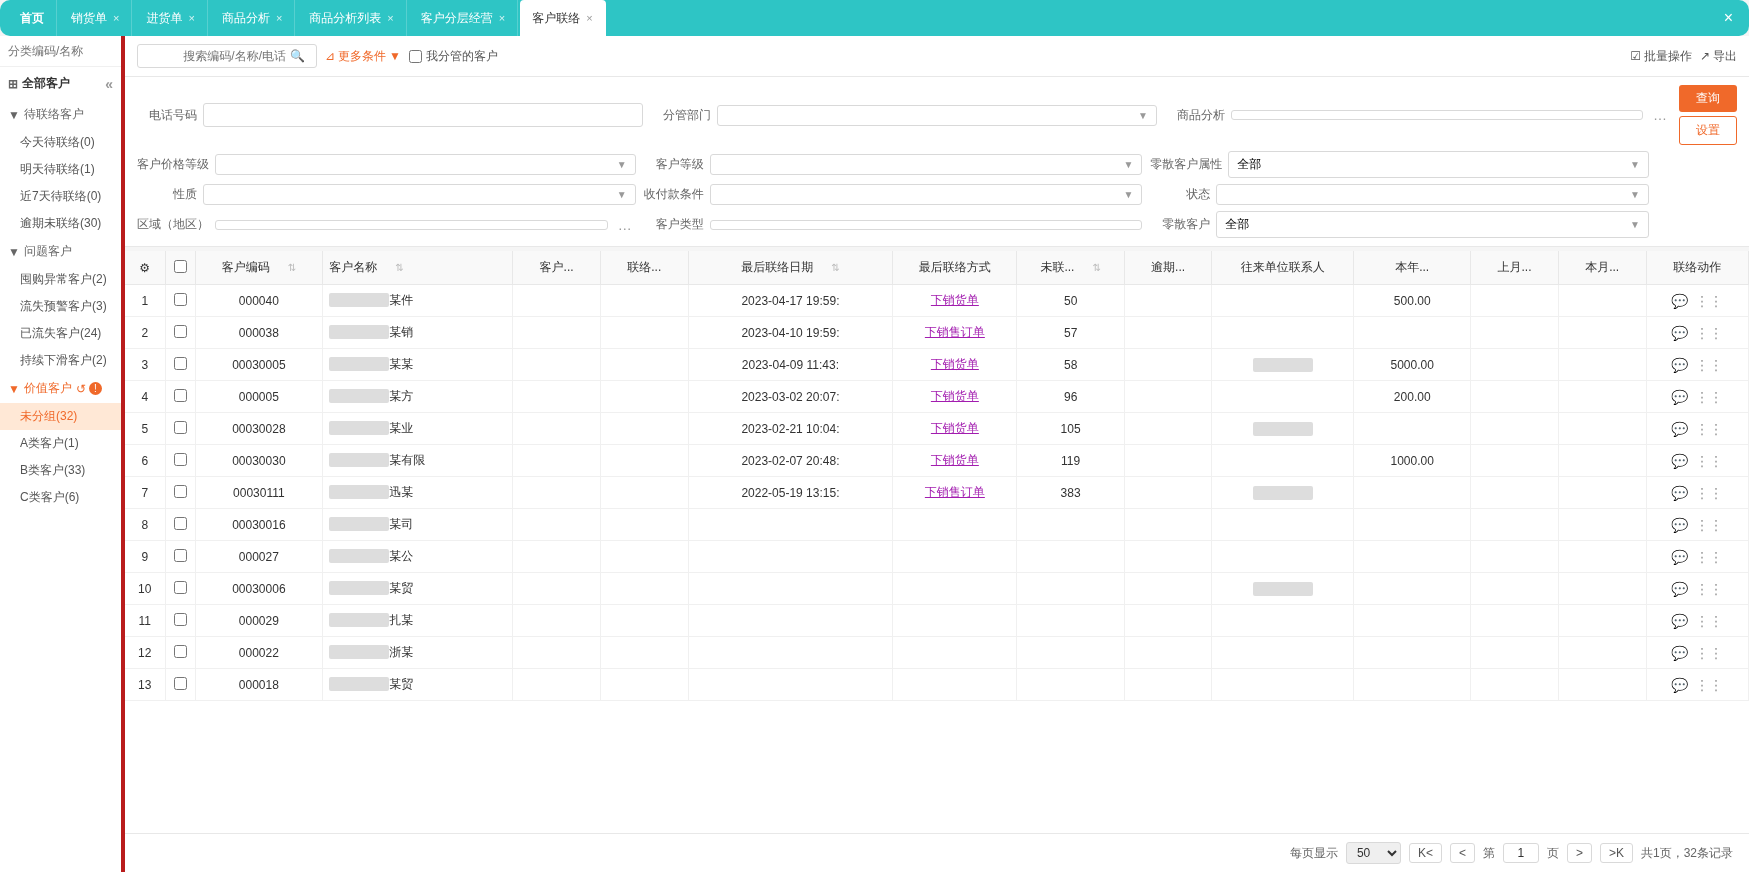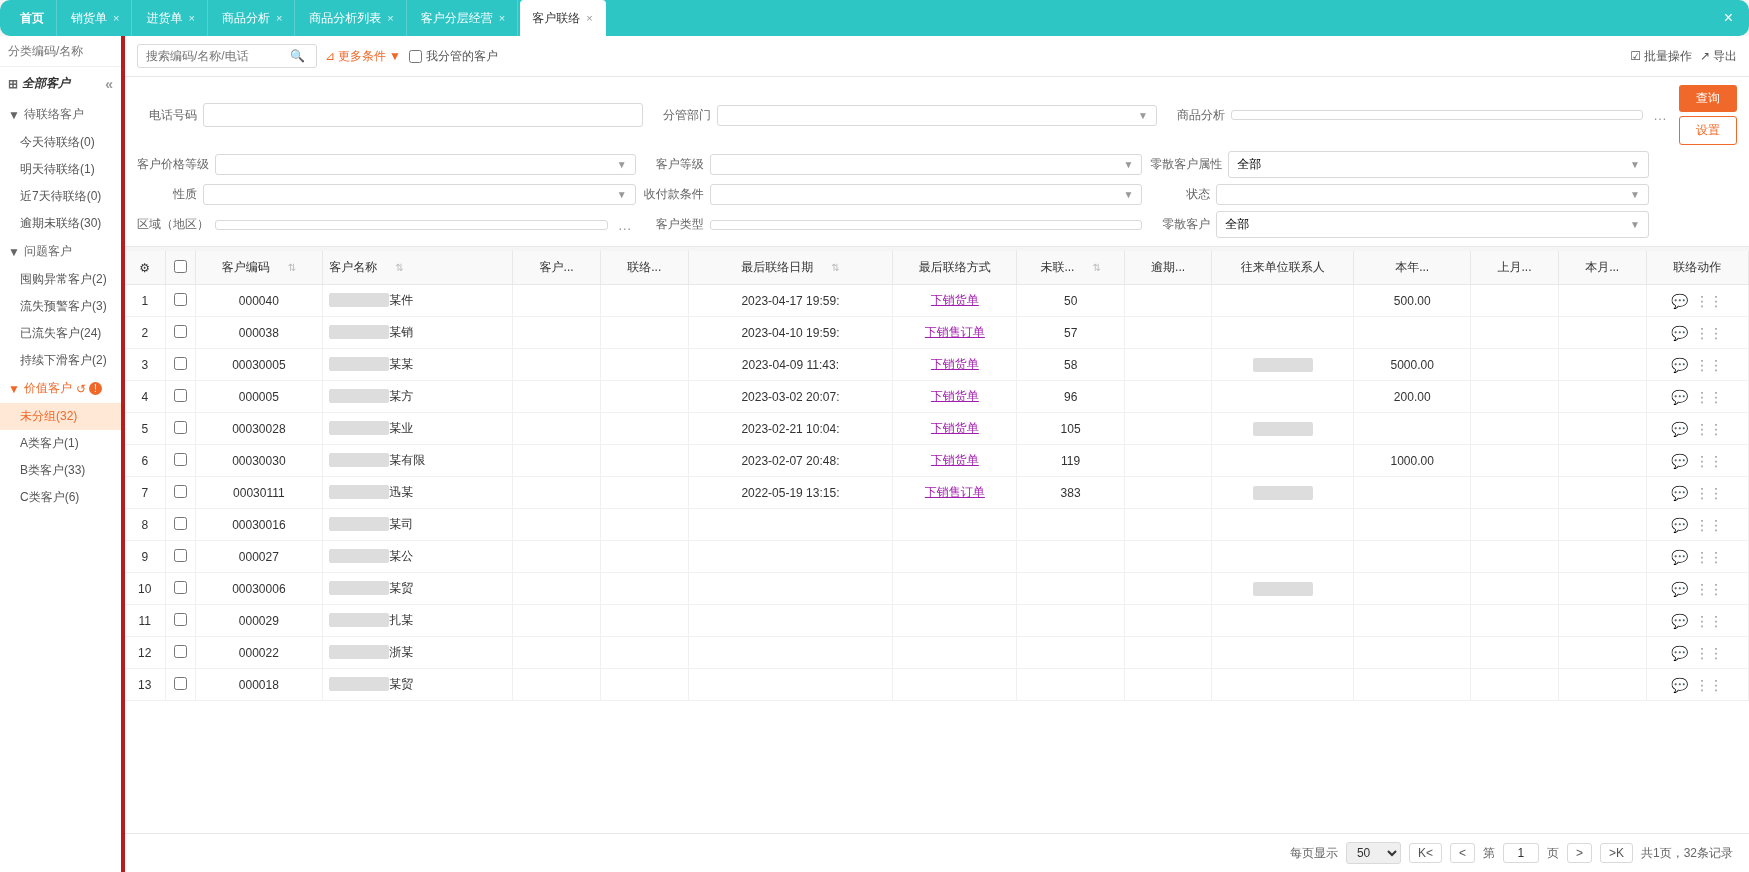--- a/index.html
+++ b/index.html
@@ -126,21 +126,21 @@
     .filter-search-input {
       display: flex;
       align-items: center;
       border: 1px solid #d9d9d9;
       border-radius: 3px;
       padding: 4px 8px;
       gap: 4px;
       width: 180px;
     }
     .filter-search-input input {
-      border: none; outline: none; font-size: 12px; color: #999; width: 140px;
+      border: none; outline: none; font-size: 12px; color: #999; width: 140px; text-align: right;
     }
     .more-conditions {
       display: flex; align-items: center; gap: 3px;
       color: #f0692a; cursor: pointer; font-size: 12px;
     }
     .my-customers {
       display: flex; align-items: center; gap: 4px;
       color: #555; cursor: pointer; font-size: 12px;
     }
     .filter-spacer { flex: 1; }
@@ -410,21 +410,21 @@
 <div class="main-layout">
 
   <div class="sidebar">
     <div class="sidebar-search">
       <input type="text" placeholder="分类编码/名称" style="">
 
     </div>
     <div class="sidebar-header">
       <div style="display:flex;align-items:center;gap:4px;">
         <span style="color:#666;">⊞</span>
-        <span style="font-weight:bold;font-style:italic;">全部客户</span>
+        <span style="font-weight:bold;">全部客户</span>
       </div>
       <span class="sidebar-collapse">«</span>
     </div>
 
     <div class="sidebar-group-title">
       <span class="arrow">▼</span>
       <span>待联络客户</span>
     </div>
     <div class="sidebar-item">今天待联络(0)</div>
     <div class="sidebar-item">明天待联络(1)</div>

